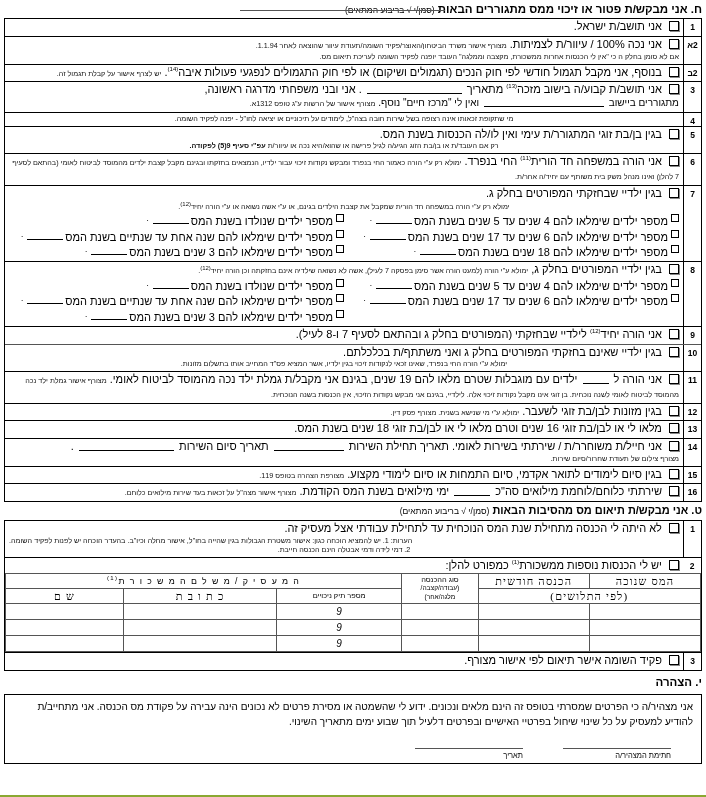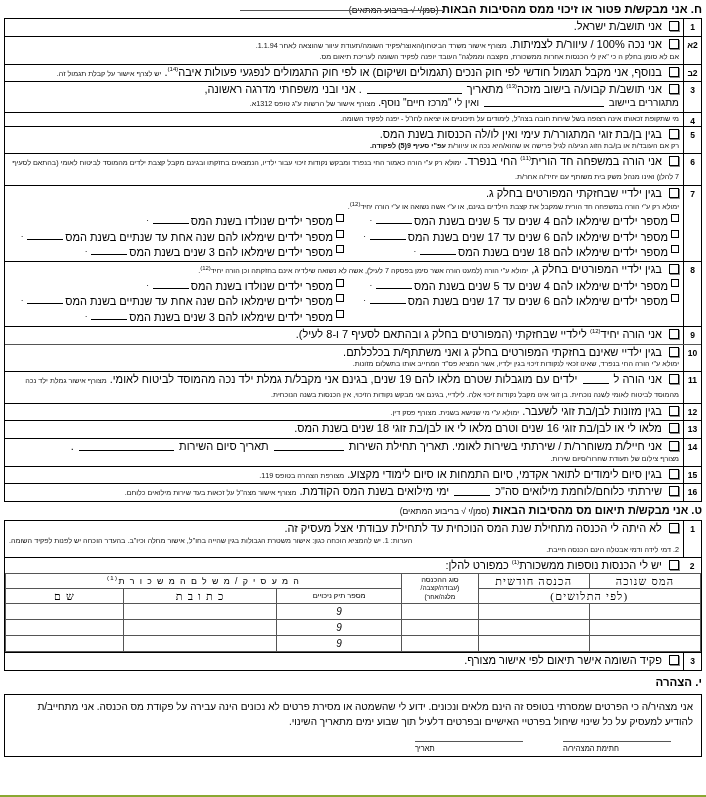--- a/index.html
+++ b/index.html
@@ -63,21 +63,21 @@
     background:#fff;
     vertical-align:-1px;
     margin:0 0 0 4px;
     box-shadow:1px 1px 0 #888;
     flex:0 0 auto;
   }
   .cb.sm{width:6px;height:6px;box-shadow:none;margin:0 0 0 3px;vertical-align:0px;}
 
   .line1{font-size:11px;line-height:1.25;text-align:right;}
   .note{font-size:7.2px;line-height:1.35;text-align:right;color:#111;}
-  .note.c{}
+  .note.c{text-align:center;}
   .note.l{text-align:left;}
   .note b{font-weight:bold;}
   .sup{font-size:6px;vertical-align:super;}
   .blank{
     display:inline-block;
     border-bottom:0.9px solid #000;
     min-width:70px;height:9px;
     vertical-align:-1px;margin:0 2px;
   }
   .blank.s{min-width:36px;}
@@ -128,35 +128,35 @@
 
   
   .declbox{
     border:1.3px solid #000;
     margin:3px 4px 0 4px;
     padding:4px 8px 2px 8px;
     box-sizing:border-box;
     font-size:10px;line-height:1.5;text-align:right;
   }
   .sigrow{display:flex;flex-direction:row;margin-top:12px;padding-right:22px;gap:40px;}
-  .sigitem{display:flex;flex-direction:column;align-items:flex-end;}
+  .sigitem{display:flex;flex-direction:column;align-items:flex-start;margin-top:7px;}
   .sigline{width:108px;border-top:0.9px solid #555;}
   .siglabel{font-size:7.5px;margin-top:1px;}
 
   .greenbar{position:absolute;left:0;bottom:0;width:706px;height:2px;background:#8aa832;}
 </style>
 </head>
 <body>
 
 <div class="page">
 
   <div class="toprule"></div>
 
   <div class="sec-head">
-    <span>ח. אני מבקש/ת פטור או זיכוי ממס מהסיבות הבאות</span>
+    <span>ח. אני מבקש/ת פטור או זיכוי ממס מתגוררים הבאות</span>
     <span class="sub">(סמן/י √ בריבוע המתאים)</span>
   </div>
 
   <div class="box">
 
     <div class="row">
       <div class="num">1</div>
       <div class="body">
         <div class="line1">
           <span class="cb"></span>

